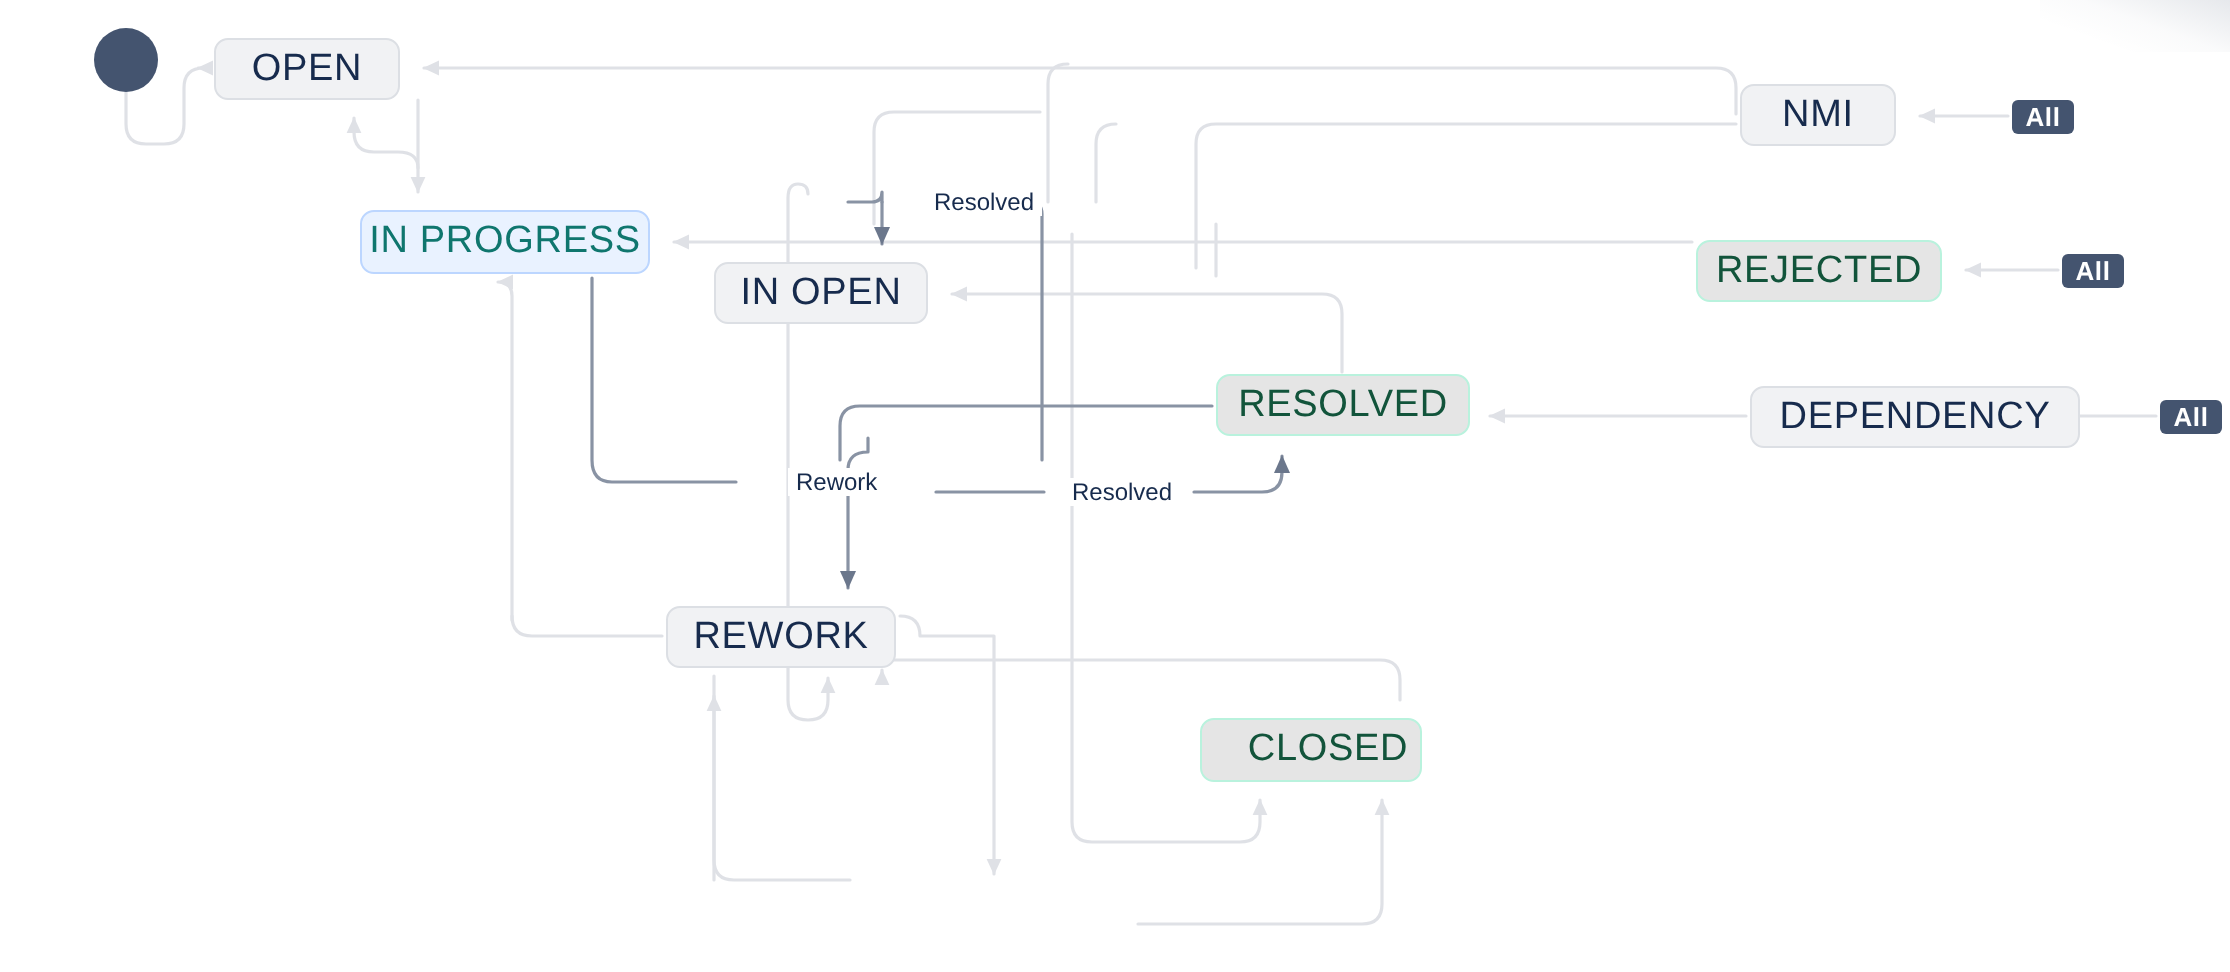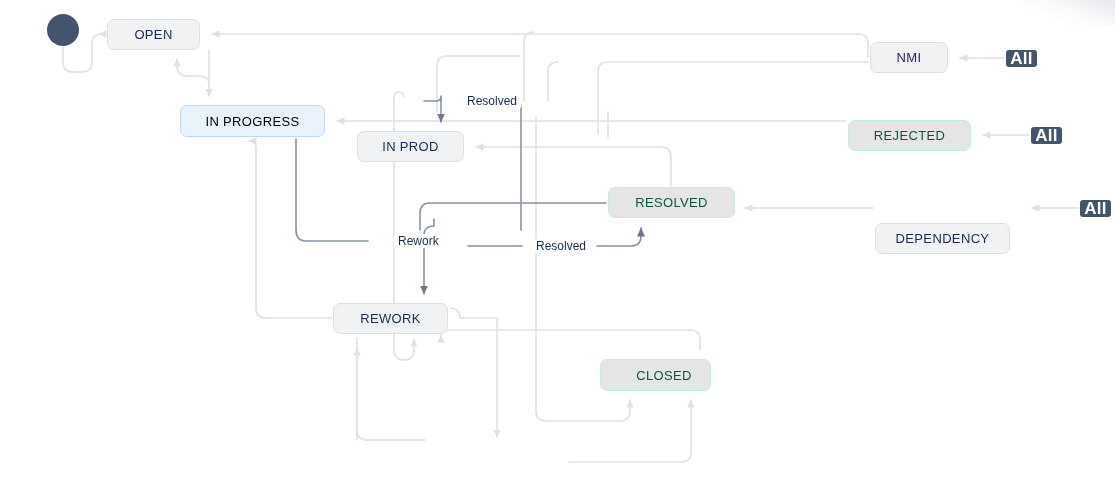--- a/index.html
+++ b/index.html
@@ -7,40 +7,40 @@
     width:1115px;height:486px;overflow:hidden;position:relative;
     font-family:"Liberation Sans","DejaVu Sans",sans-serif;
     -webkit-font-smoothing:antialiased;
   }
   #canvas{position:absolute;inset:0;width:1115px;height:486px;}
   svg#edges{position:absolute;left:0;top:0;width:1115px;height:486px;}
 
   .node{
     position:absolute;box-sizing:border-box;
     display:flex;align-items:center;justify-content:center;
-    border-radius:7px;font-size:13px;letter-spacing:.35px;
+    border-radius:7px;font-size:19px;letter-spacing:.35px;
     white-space:nowrap;user-select:none;
   }
   .node.grey{
     background:#f1f2f4;border:1px solid #dcdfe4;color:#172b4d;
   }
   .node.blue{
-    background:#e9f2ff;border:1px solid #bcd6ff;color:#000000;
+    background:#e9f2ff;border:1px solid #bcd6ff;color:#0f766e;
   }
   .node.green{
     background:#e5e5e5;border:1px solid #b9f2dd;color:#12543b;
   }
   .start-dot{
     position:absolute;border-radius:50%;background:#44546f;
   }
   .badge{
     position:absolute;box-sizing:border-box;
     display:flex;align-items:center;justify-content:center;
     background:#44546f;color:#ffffff;border-radius:3px;
-    font-size:17px;font-weight:bold;letter-spacing:.3px;
+    font-size:13px;font-weight:bold;letter-spacing:.3px;
     user-select:none;
   }
   .edge-label{
     position:absolute;background:#ffffff;color:#172b4d;
     font-size:12px;padding:0 4px;line-height:14px;
     white-space:nowrap;user-select:none;
   }
   .corner-shadow{
     position:absolute;right:0;top:0;width:95px;height:26px;
     background:linear-gradient(200deg,rgba(9,30,66,0.10) 0%,rgba(9,30,66,0.02) 45%,rgba(255,255,255,0) 75%);
@@ -132,21 +132,21 @@
 
   <div class="node grey" style="left:107px;top:19px;width:93px;height:31px;">
     <span>OPEN</span>
   </div>
 
   <div class="node blue" style="left:180px;top:105px;width:145px;height:32px;">
     <span>IN PROGRESS</span>
   </div>
 
   <div class="node grey" style="left:357px;top:131px;width:107px;height:31px;">
-    <span>IN PROD</span>
+    <span>IN OPEN</span>
   </div>
 
   <div class="node green" style="left:608px;top:187px;width:127px;height:31px;">
     <span>RESOLVED</span>
   </div>
 
   <div class="node grey" style="left:333px;top:303px;width:115px;height:31px;">
     <span>REWORK</span>
   </div>
 
@@ -156,21 +156,21 @@
 
 
   <div class="node grey" style="left:870px;top:42px;width:78px;height:31px;align-items:center;">
     <span>NMI</span>
   </div>
 
   <div class="node green" style="left:848px;top:120px;width:123px;height:31px;">
     <span>REJECTED</span>
   </div>
 
-  <div class="node grey" style="left:875px;top:193px;width:135px;height:31px;margin-top:30px;">
+  <div class="node grey" style="left:875px;top:193px;width:165px;height:31px;">
     <span>DEPENDENCY</span>
   </div>
 
   <div class="badge" style="left:1006px;top:50px;width:31px;height:17px;">
     <span>All</span>
   </div>
 
   <div class="badge" style="left:1031px;top:127px;width:31px;height:17px;">
     <span>All</span>
   </div>

